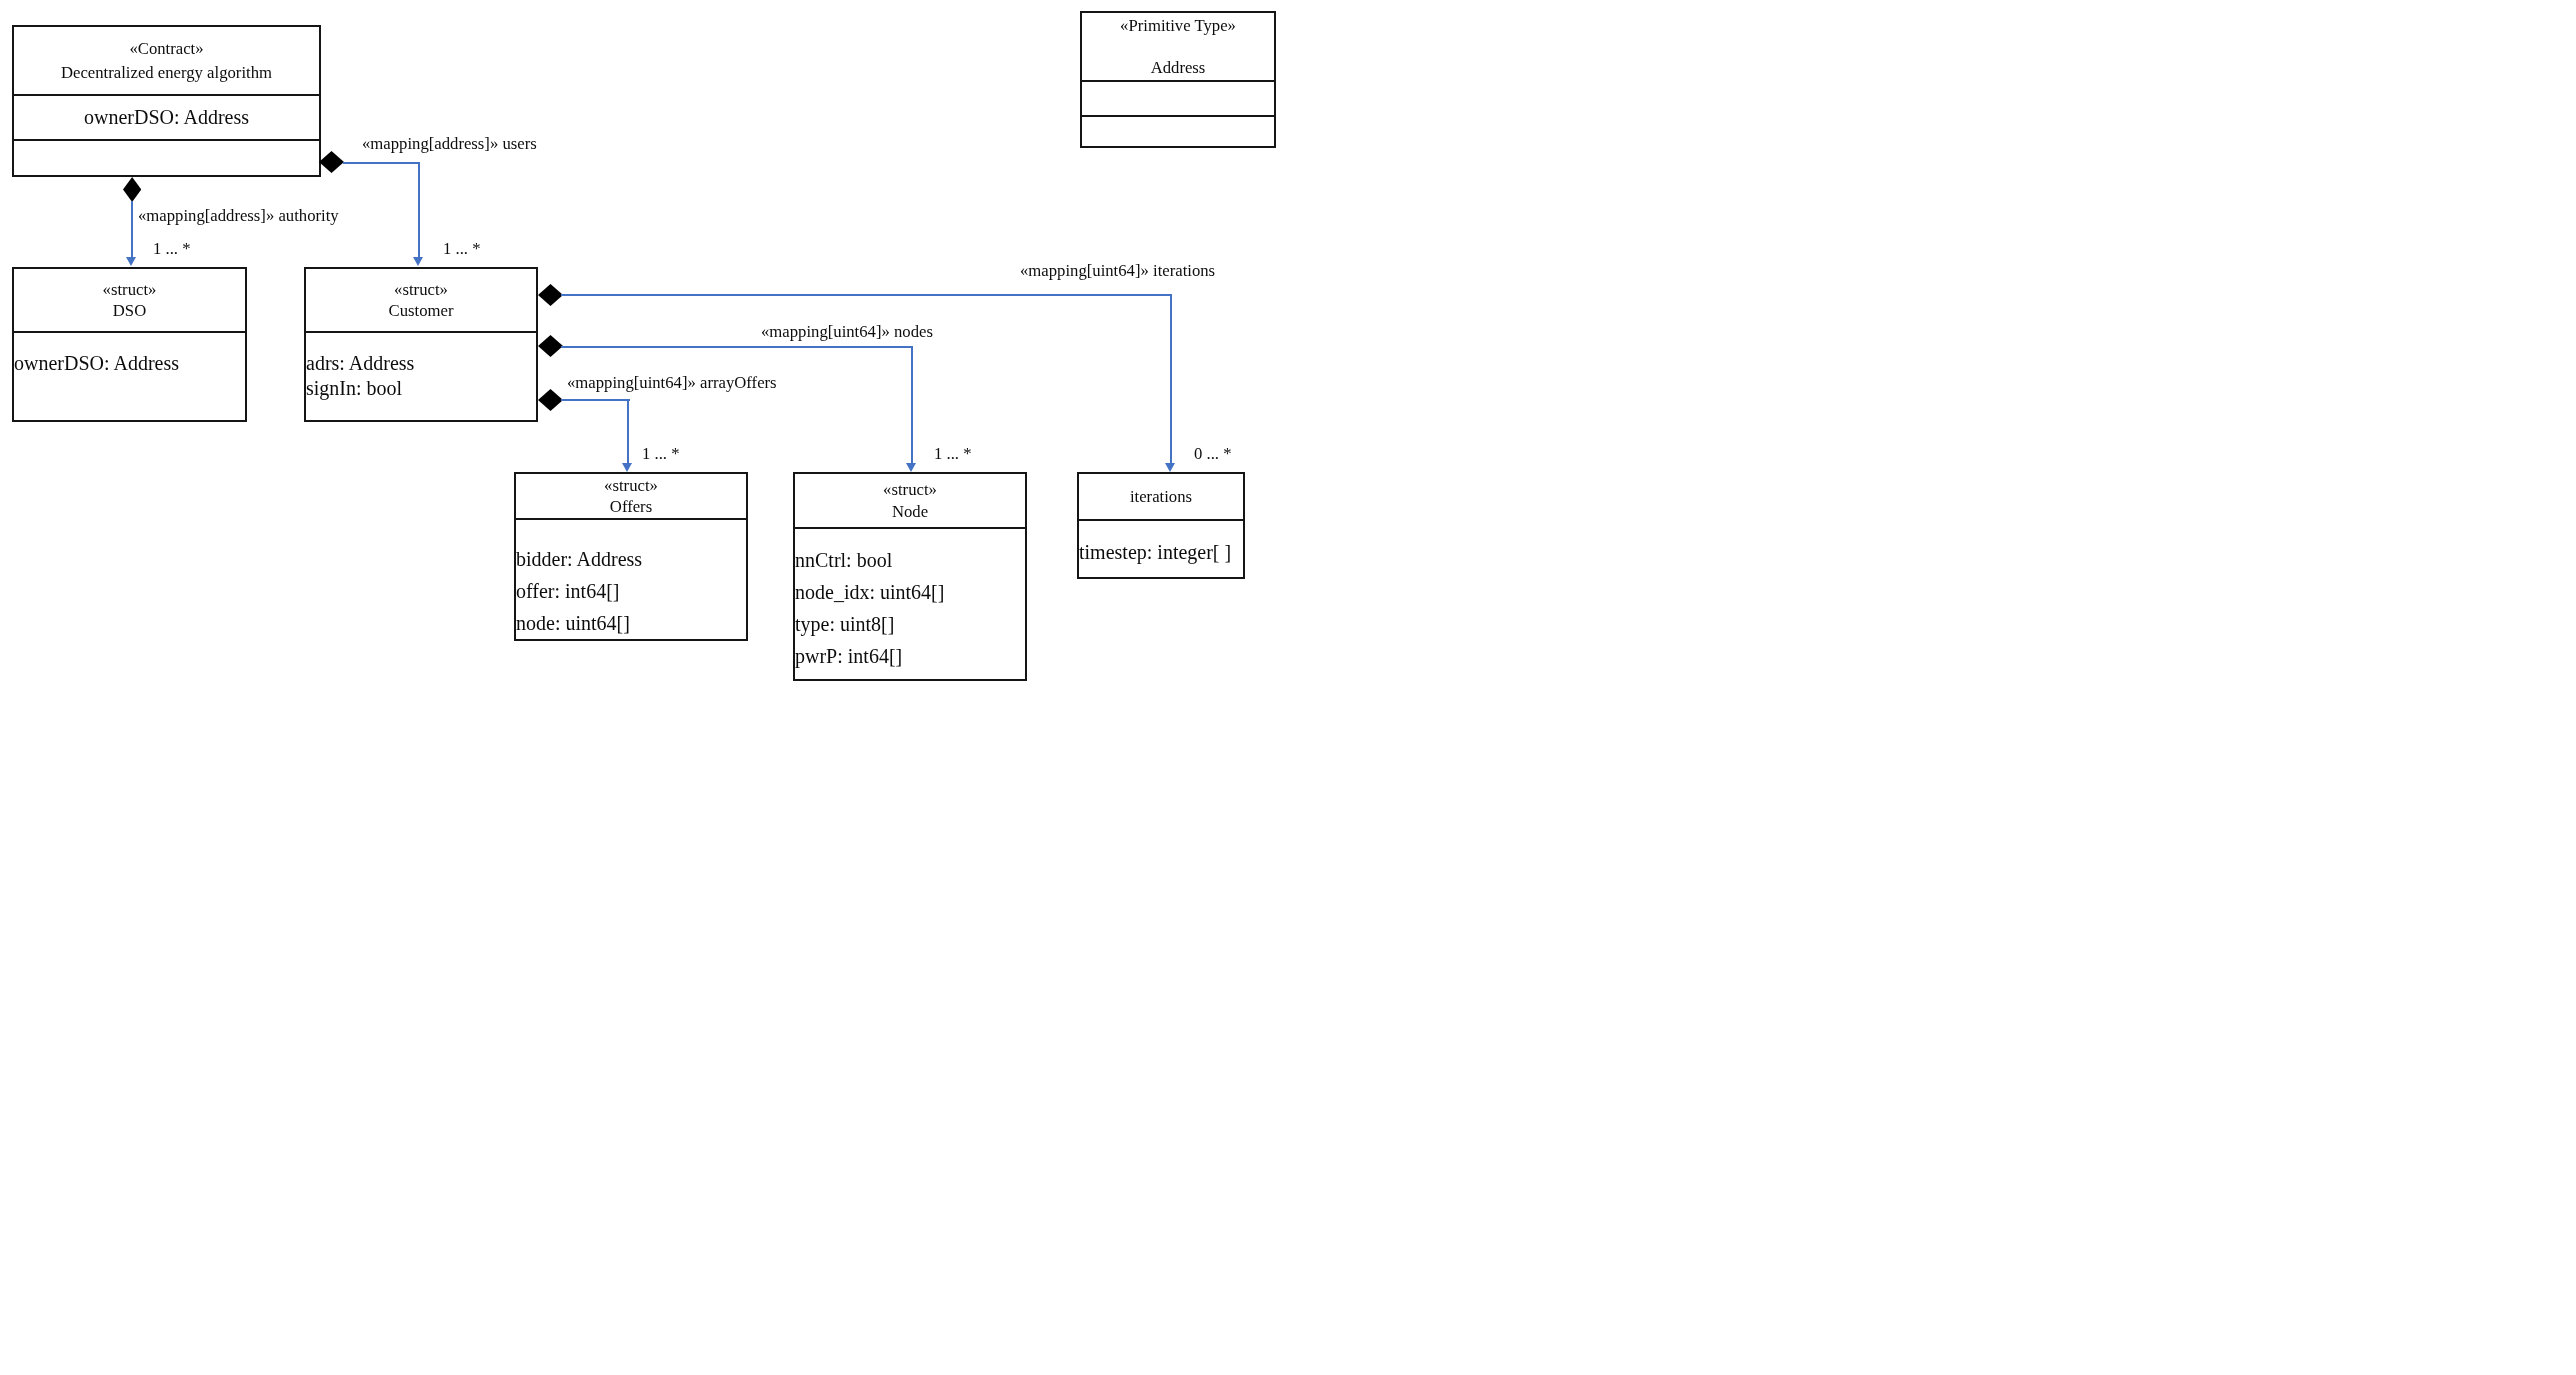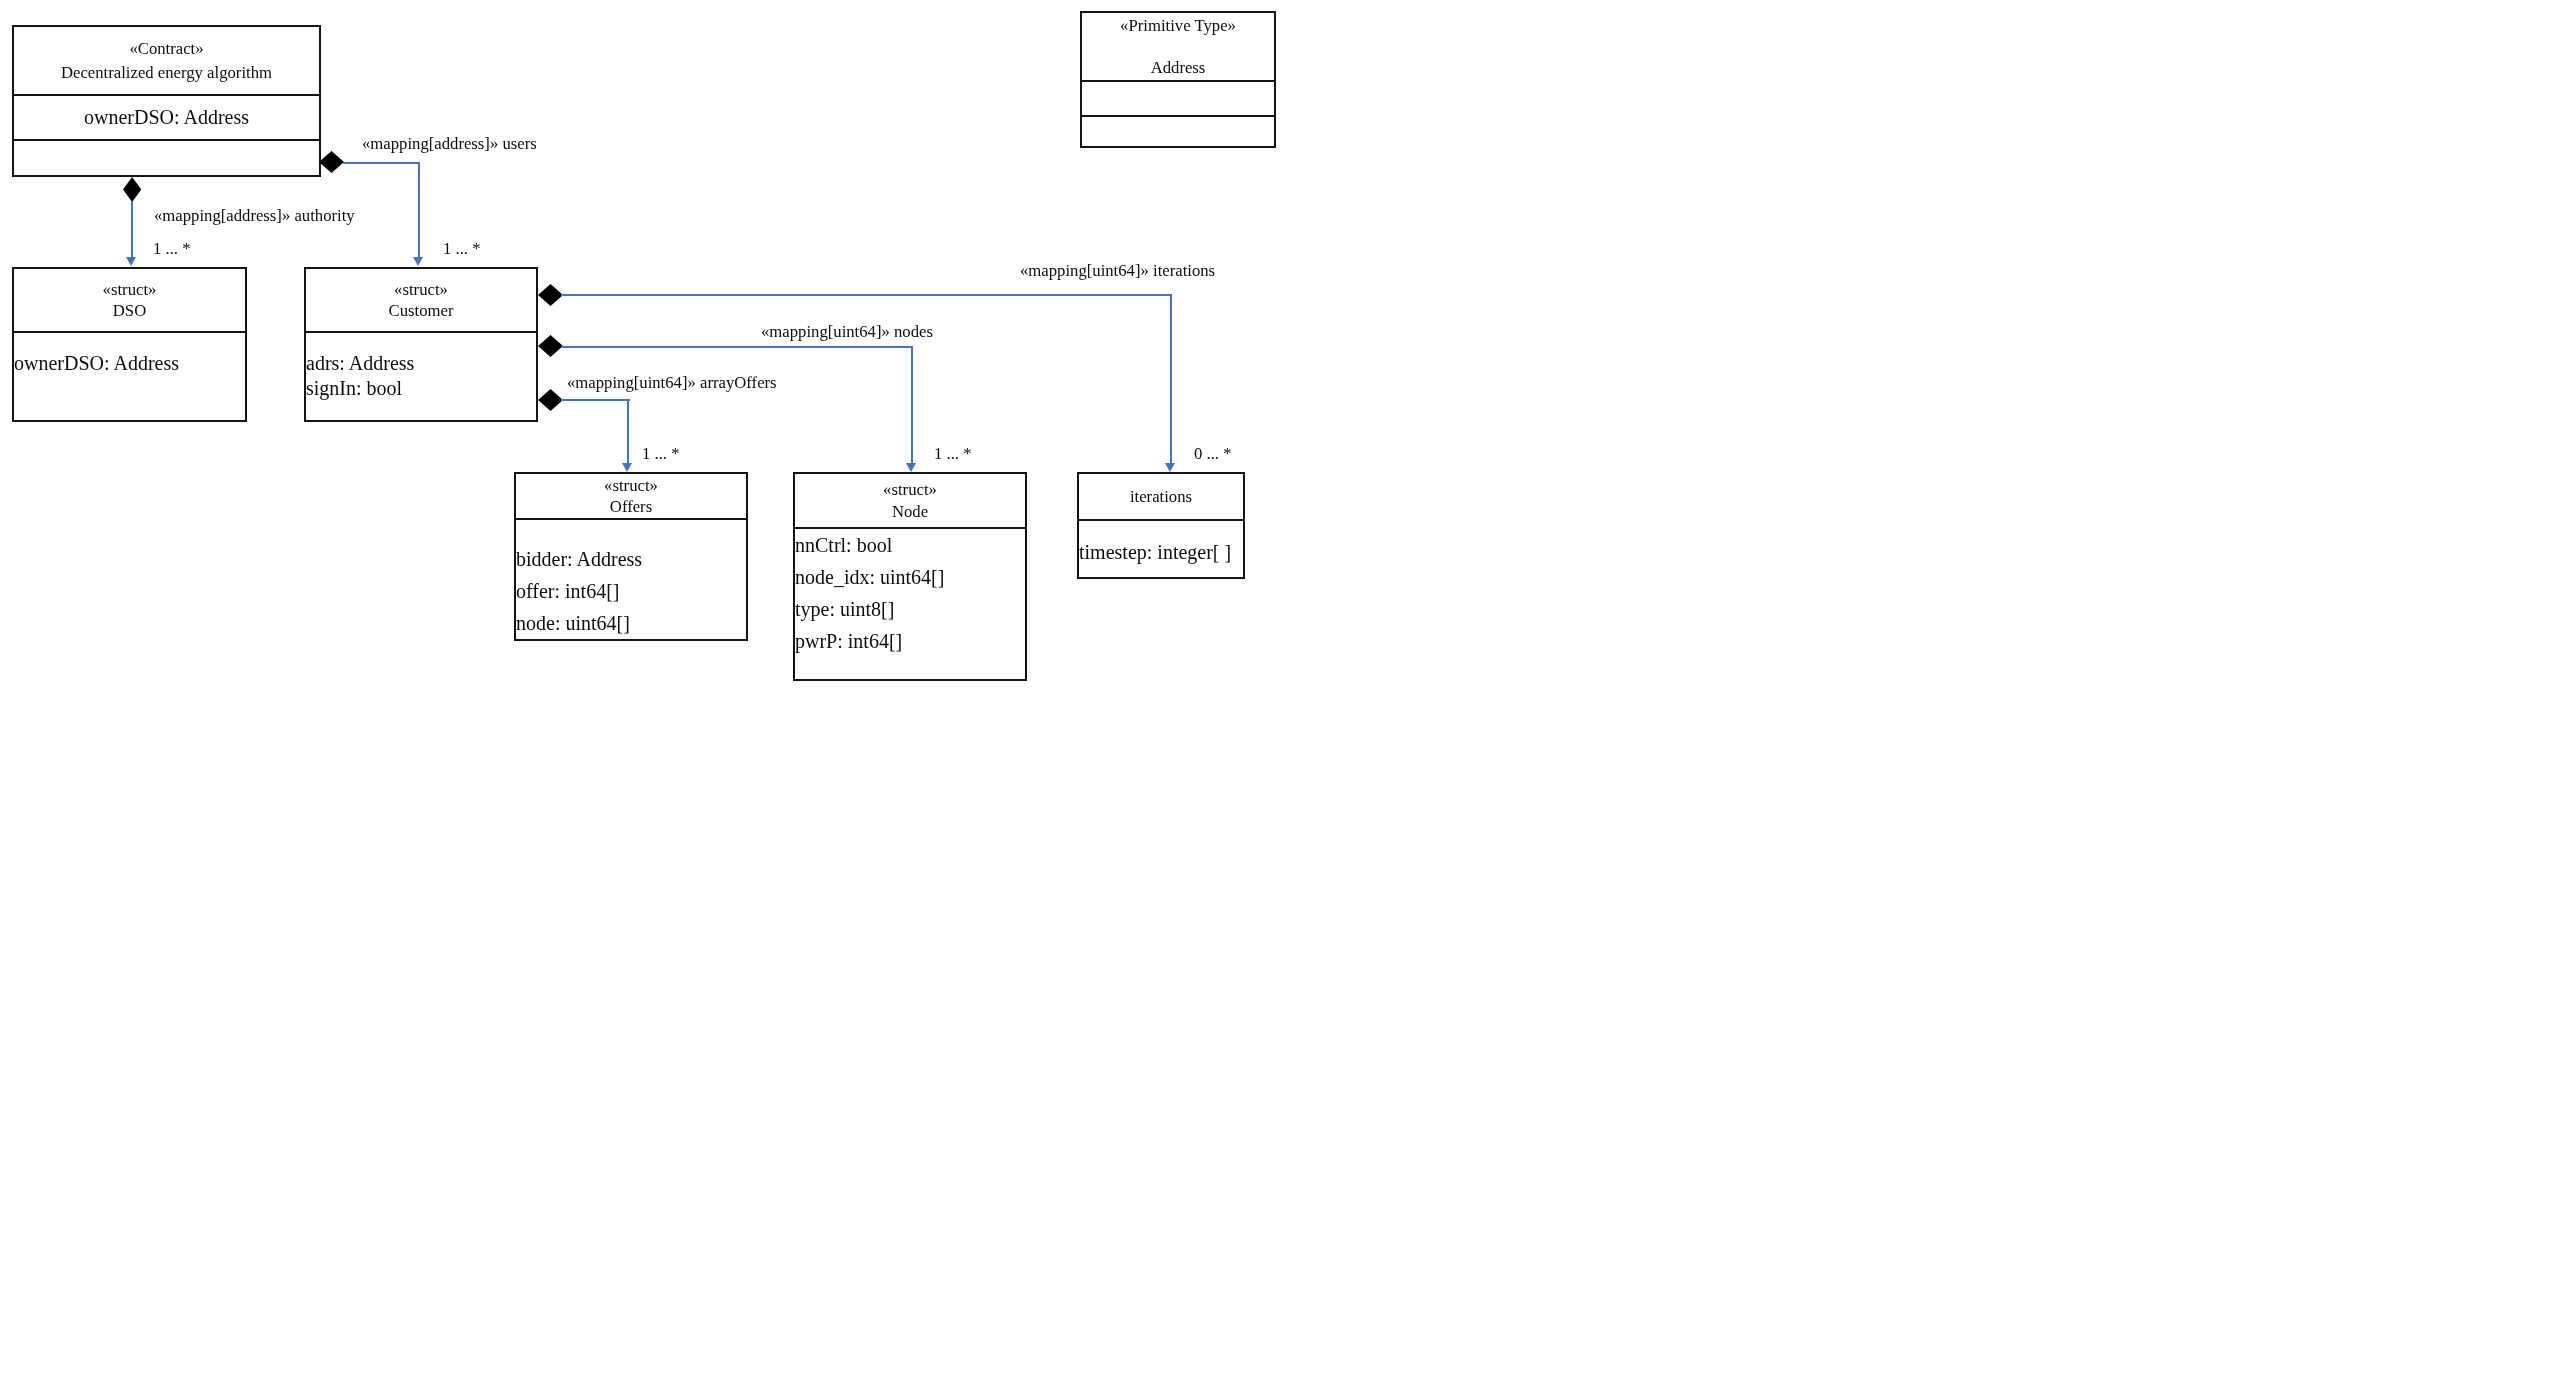--- a/index.html
+++ b/index.html
@@ -62,21 +62,21 @@
   #box-customer   { left: 304px;  top: 267px; width: 234px; height: 155px; }
   #box-customer   .title { height: 62px; line-height: 21.5px; }
   #box-customer   .attrs { padding-top: 17.5px; line-height: 25.5px; }
 
   #box-offers     { left: 514px;  top: 472px; width: 234px; height: 169px; }
   #box-offers     .title { height: 53px; line-height: 21.5px; }
   #box-offers     .attrs { padding-top: 23px; line-height: 32px; }
 
   #box-node       { left: 793px;  top: 472px; width: 234px; height: 209px; }
   #box-node       .title { height: 53px; line-height: 21.5px; }
-  #box-node       .attrs { padding-top: 0; line-height: 32px; }
+  #box-node       .attrs { padding-top: 15px; line-height: 32px; }
 
   #box-iterations { left: 1077px; top: 472px; width: 168px; height: 107px; }
   #box-iterations .title { height: 45px; }
   #box-iterations .attrs { padding-top: 16px; line-height: 30px; }
 
   
   .line {
     position: absolute;
     background: var(--color-line, #4472C4);
   }
@@ -102,21 +102,21 @@
   .mult-label {
     position: absolute;
     white-space: nowrap;
     font-size: 16.7px;
   }
 
   
   #dia-authority   { left: 123px; top: 177px; width: 18.3px;  height: 25px;  }
   #lv-authority    { left: 131px; top: 201px; width: 2px; height: 58px;  }
   #ar-authority    { left: 126px; top: 257px; }
-  #lbl-authority   { left: 154px; top: 206px; }
+  #lbl-authority   { left: 138px; top: 206px; }
   #mult-authority  { left: 153px; top: 239px; }
 
   
   #dia-users       { left: 319px; top: 151px; width: 25px;  height: 22px;  }
   #lh-users        { left: 343px; top: 162px; width: 77px;  height: 2px; }
   #lv-users        { left: 418px; top: 162px; width: 2px; height: 97px; }
   #ar-users        { left: 413px; top: 257px; }
   #lbl-users       { left: 362px; top: 134px; }
   #mult-users      { left: 443px; top: 239px; }
 

